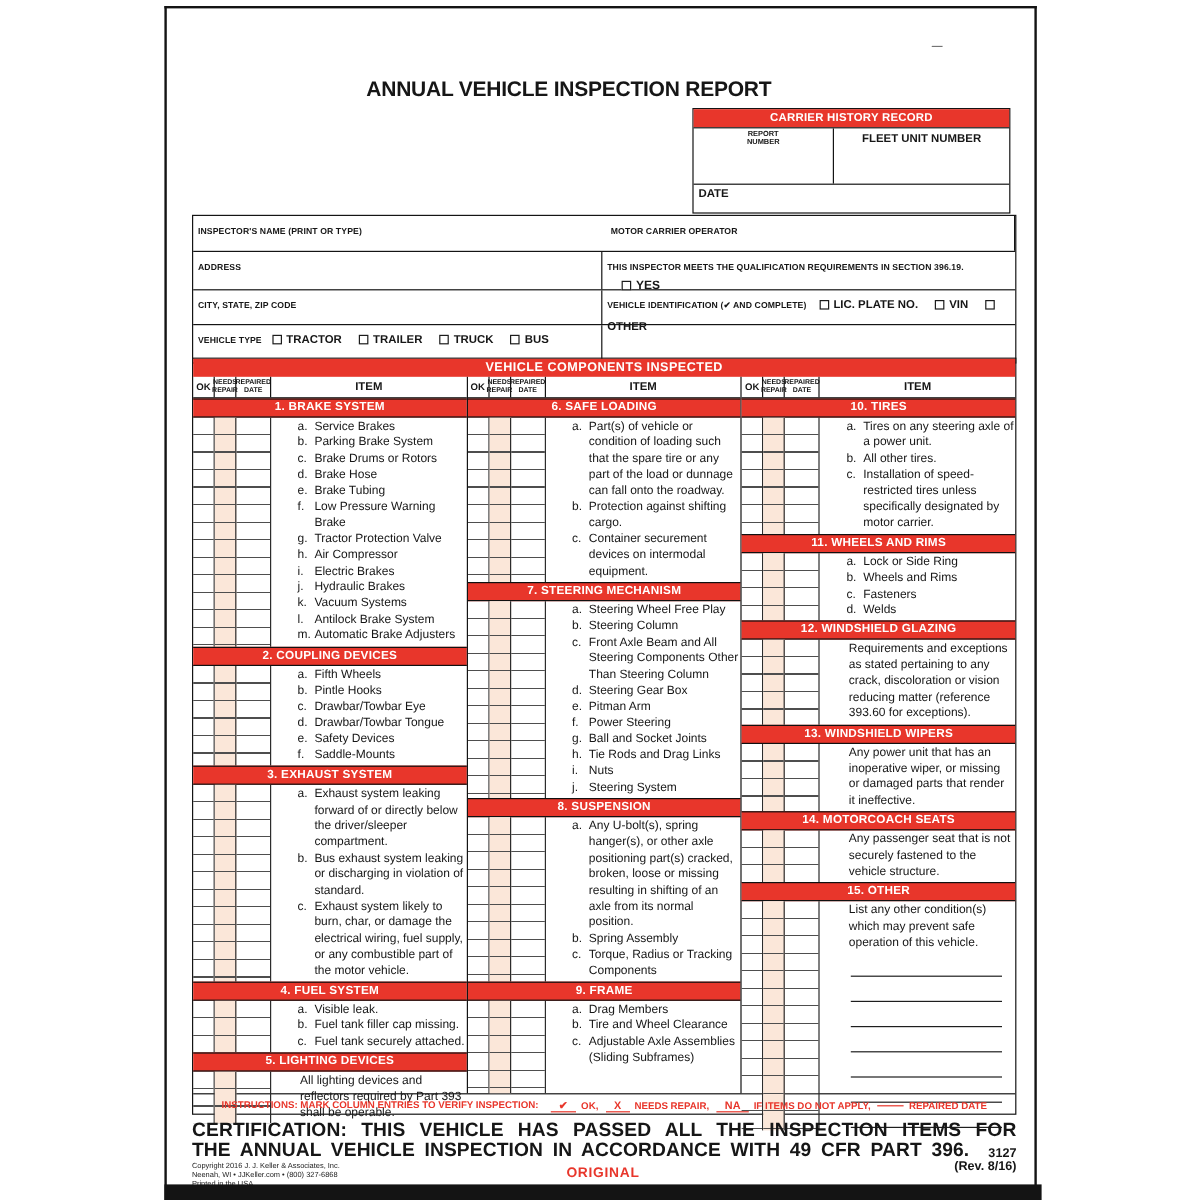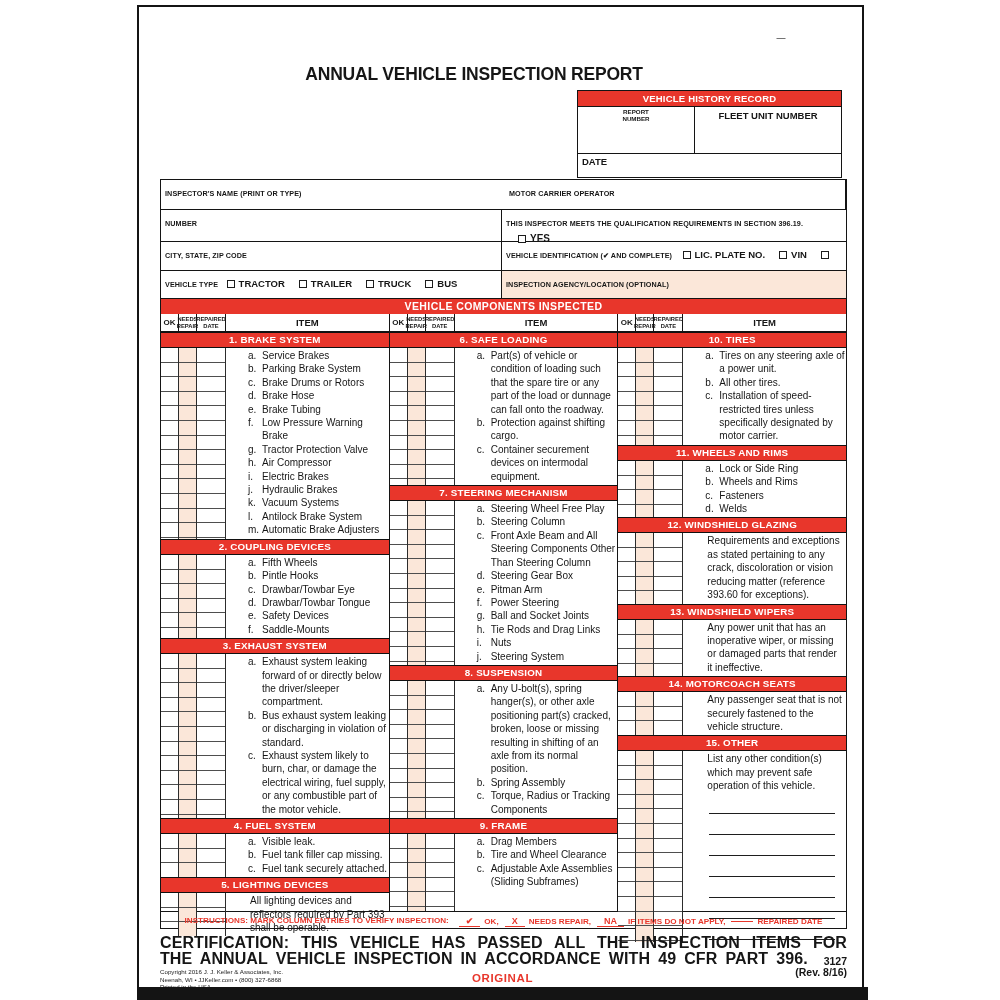--- a/index.html
+++ b/index.html
@@ -86,54 +86,53 @@
 </head>
 <body>
 
 <div class="canvas">
   <div class="page">
 
     <div class="top-dash">—</div>
     <h1 class="title">ANNUAL VEHICLE INSPECTION REPORT</h1>
 
     <div class="vhr">
-      <div class="vhr-title">VEHICLE HISTORY RECORD</div>
+      <div class="vhr-title">CARRIER HISTORY RECORD</div>
       <div class="vhr-mid">
         <div class="vhr-report"><span>REPORT NUMBER</span></div>
         <div class="vhr-fleet"><span>FLEET UNIT NUMBER</span></div>
       </div>
       <div class="vhr-date"><span>DATE</span></div>
     </div>
 
     <div class="fields">
       <div class="frow" style="height:29px;">
         <div class="fcell right"><span class="flabel">INSPECTOR'S NAME (PRINT OR TYPE)</span></div>
         <div class="fcell left"><span class="flabel">MOTOR CARRIER OPERATOR</span></div>
       </div>
       <div class="frow" style="height:31px;">
-        <div class="fcell left"><span class="flabel">NUMBER</span></div>
+        <div class="fcell left"><span class="flabel">ADDRESS</span></div>
         <div class="fcell right">
           <span class="flabel">THIS INSPECTOR MEETS THE QUALIFICATION REQUIREMENTS IN SECTION 396.19.</span>
           <div class="yes-line"><span class="cb"></span><span>YES</span></div>
         </div>
       </div>
       <div class="frow" style="height:28px;">
         <div class="fcell left"><span class="flabel">CITY, STATE, ZIP CODE</span></div>
         <div class="fcell right">
           <span class="flabel">VEHICLE IDENTIFICATION (✔ AND COMPLETE)</span>
           <span id="vid-options" style="margin-left:6px;"><span class="cb"></span><span class="opt">LIC. PLATE NO.</span><span class="cb"></span><span class="opt">VIN</span><span class="cb"></span><span class="opt">OTHER</span></span>
         </div>
       </div>
       <div class="frow" style="height:31px;">
         <div class="fcell left">
           <span class="flabel">VEHICLE TYPE</span>
           <span id="vt-options" style="margin-left:4px;"><span class="cb"></span><span class="opt">TRACTOR</span><span class="cb"></span><span class="opt">TRAILER</span><span class="cb"></span><span class="opt">TRUCK</span><span class="cb"></span><span class="opt">BUS</span></span>
           <div class="vt-line2"><span class="cb"></span><span class="opt">(OTHER)</span></div>
         </div>
-        <div class="fcell right shaded"><span class="flabel">INSPECTION AGENCY/LOCATION (OPTIONAL)</span></div>
       </div>
     </div>
 
     <div class="comp">
       <div class="comp-title">VEHICLE COMPONENTS INSPECTED</div>
       <div class="comp-cols" id="comp-cols">
           <div class="comp-col">
             <div class="chead">
               <div class="chcell ok">OK</div>
               <div class="chcell needs">NEEDS REPAIR</div>

